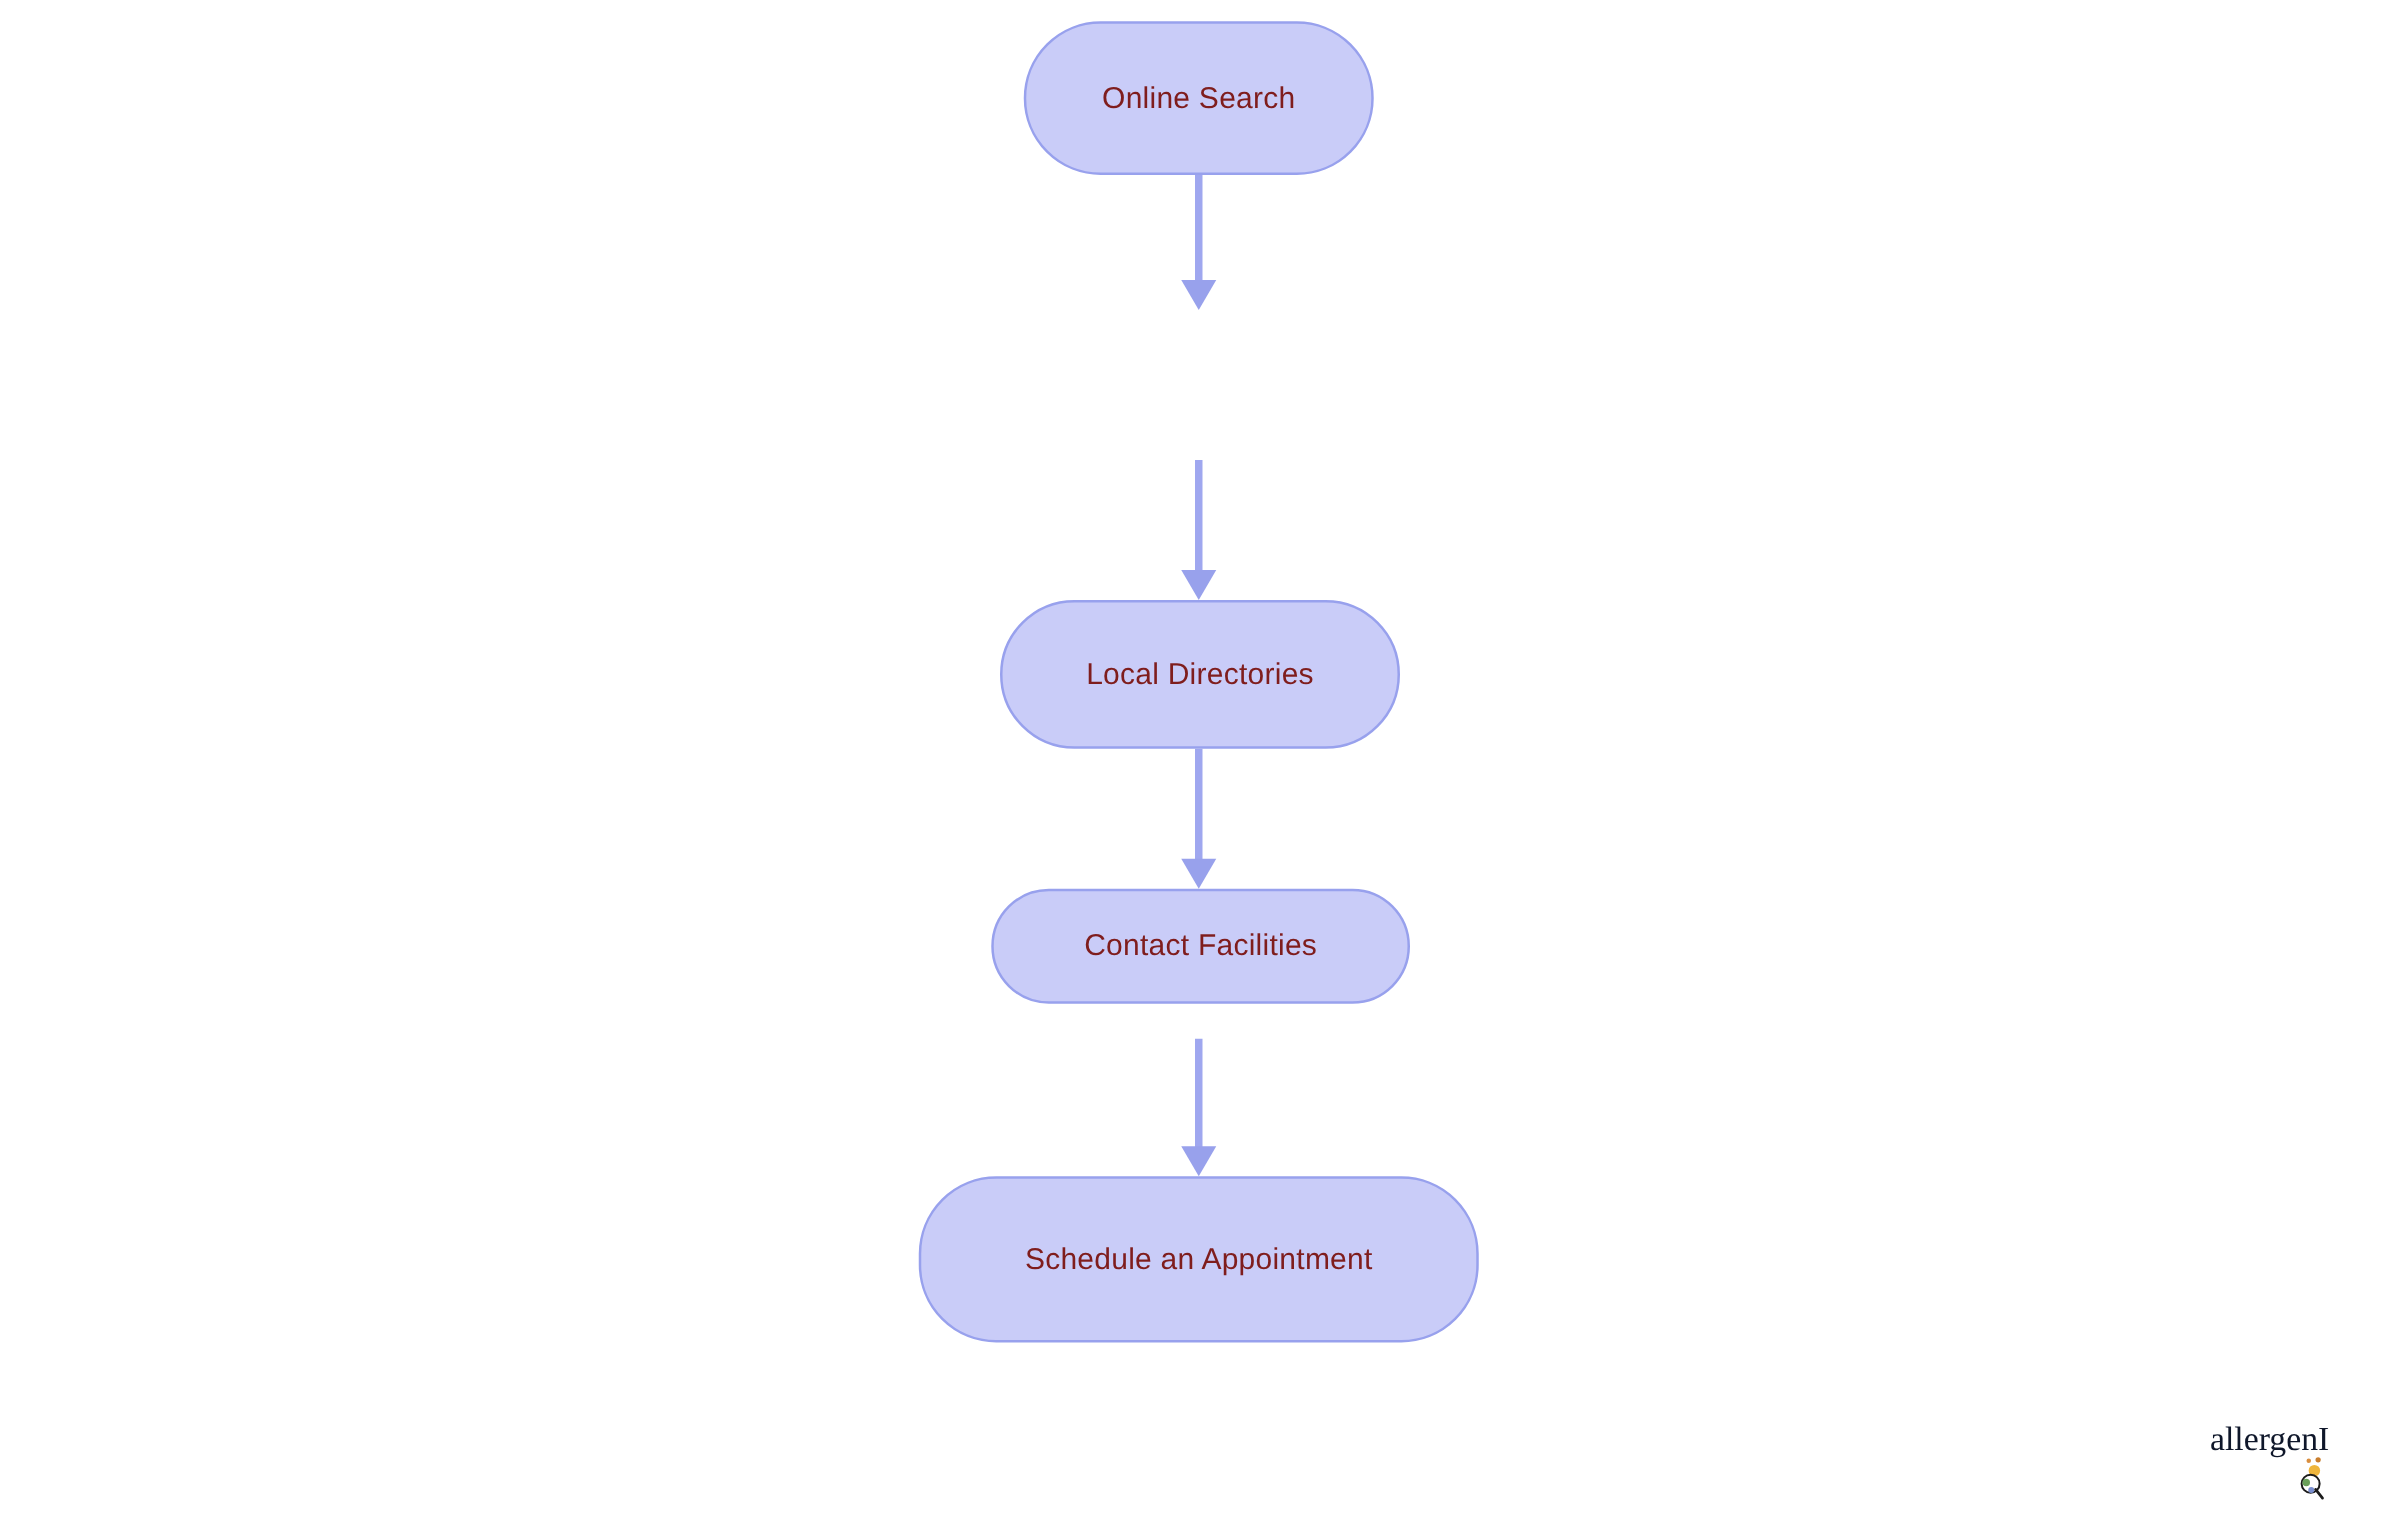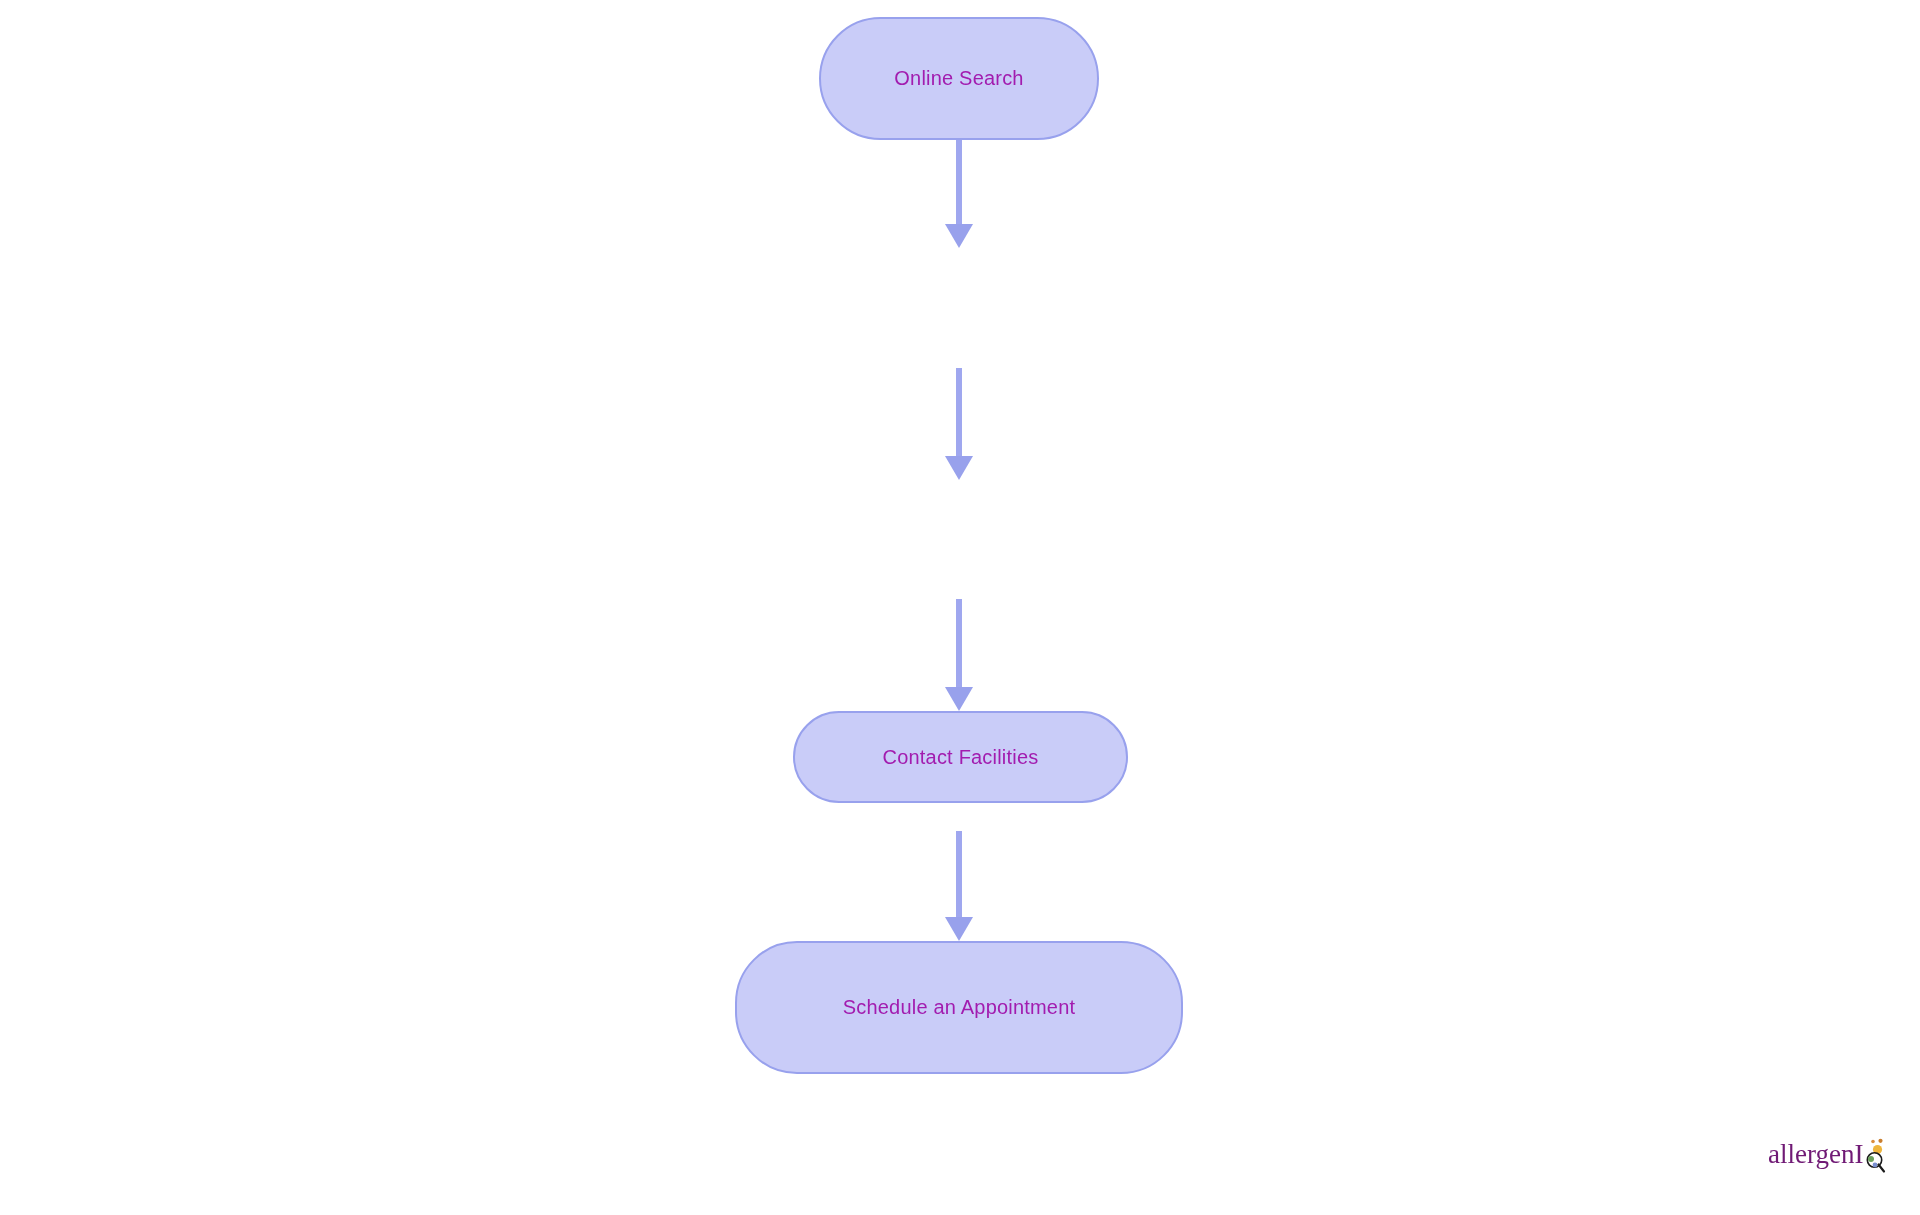--- a/index.html
+++ b/index.html
@@ -17,22 +17,22 @@
   }
   .node {
     position: absolute;
     box-sizing: border-box;
     background: #c9ccf8;
     border: 2px solid #98a1ed;
     border-radius: 62px;
     display: flex;
     align-items: center;
     justify-content: center;
-    color: #a21caf;
-    font-size: 20px;
+    color: #7f1d1d;
+    font-size: 24px;
     letter-spacing: 0.2px;
     white-space: nowrap;
     text-align: right;
   }
   .node-1 { left: 819px; top: 17px;  width: 280px; height: 123px; }
   .node-2 { left: 737px; top: 248px; width: 445px; height: 120px; }
   .node-3 { left: 800px; top: 480px; width: 320px; height: 119px; }
   .node-4 { left: 793px; top: 711px; width: 335px; height: 92px; }
   .node-5 { left: 735px; top: 941px; width: 448px; height: 133px; }
 
@@ -66,21 +66,22 @@
 
   .watermark {
     position: absolute;
     left: 1768px;
     top: 1138px;
     display: flex;
     align-items: flex-end;
     font-family: "Liberation Serif", serif;
     font-size: 27px;
     line-height: 1;
-    color: #701a75;
+    color: #0f172a;
+    flex-direction: column;
   }
   .watermark .q-logo {
     display: inline-block;
     margin-left: 1px;
     margin-bottom: -6px;
   }
 </style>
 </head>
 <body>
 
@@ -94,20 +95,23 @@
     <div class="shaft"></div>
     <div class="head"></div>
   </div>
 
 
   <div class="arrow arrow-2">
     <div class="shaft"></div>
     <div class="head"></div>
   </div>
 
+  <div class="node node-3">
+    <span>Local Directories</span>
+  </div>
 
   <div class="arrow arrow-3">
     <div class="shaft"></div>
     <div class="head"></div>
   </div>
 
   <div class="node node-4">
     <span>Contact Facilities</span>
   </div>
 

